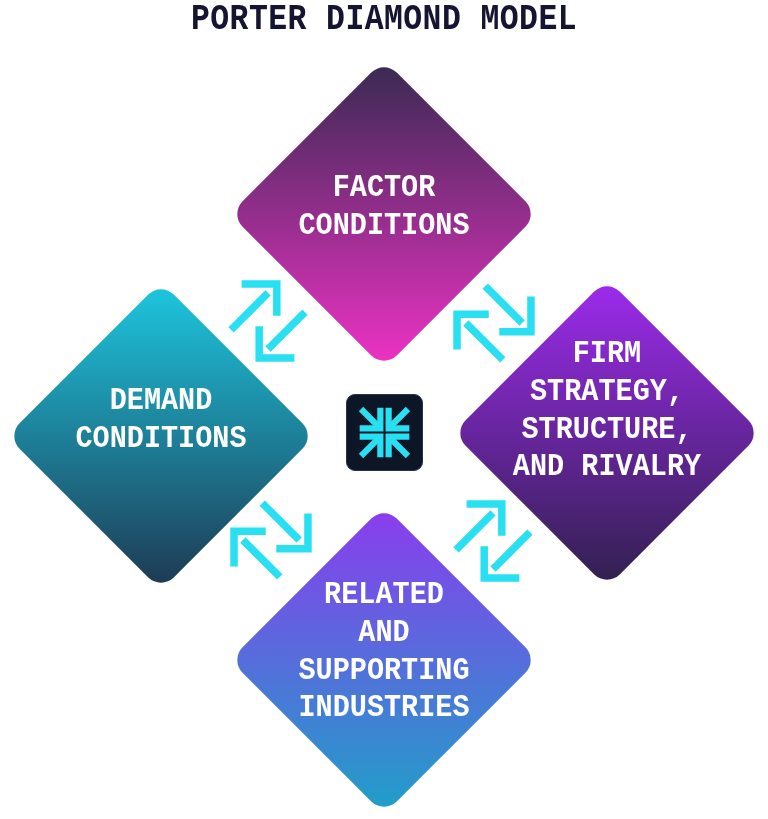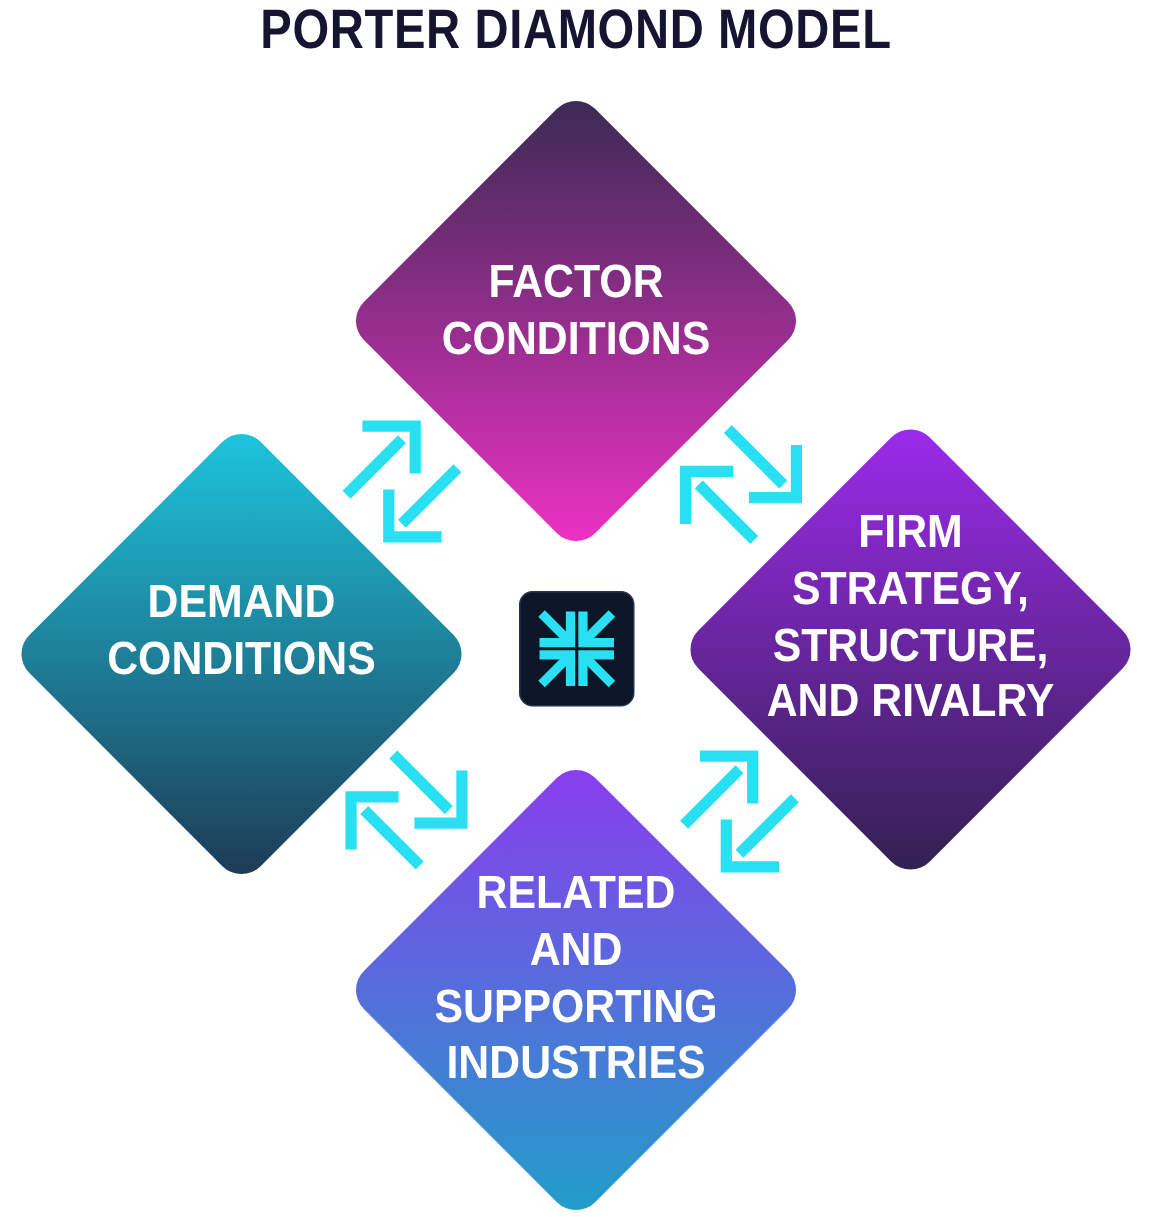--- a/index.html
+++ b/index.html
@@ -6,20 +6,21 @@
   body {
     font-family: "Liberation Sans", "DejaVu Sans", sans-serif;
     background: #ffffff;
   }
   .stage {
     position: relative;
     width: 768px;
     height: 819px;
     background: var(--bg, #ffffff);
     overflow: hidden;
+    font-family: Liberation Mono, monospace;
   }
   .title {
     position: absolute;
     top: 1px;
     left: 0;
     width: 768px;
     margin: 0;
     text-align: center;
     font-size: 37px;
     line-height: 1;

